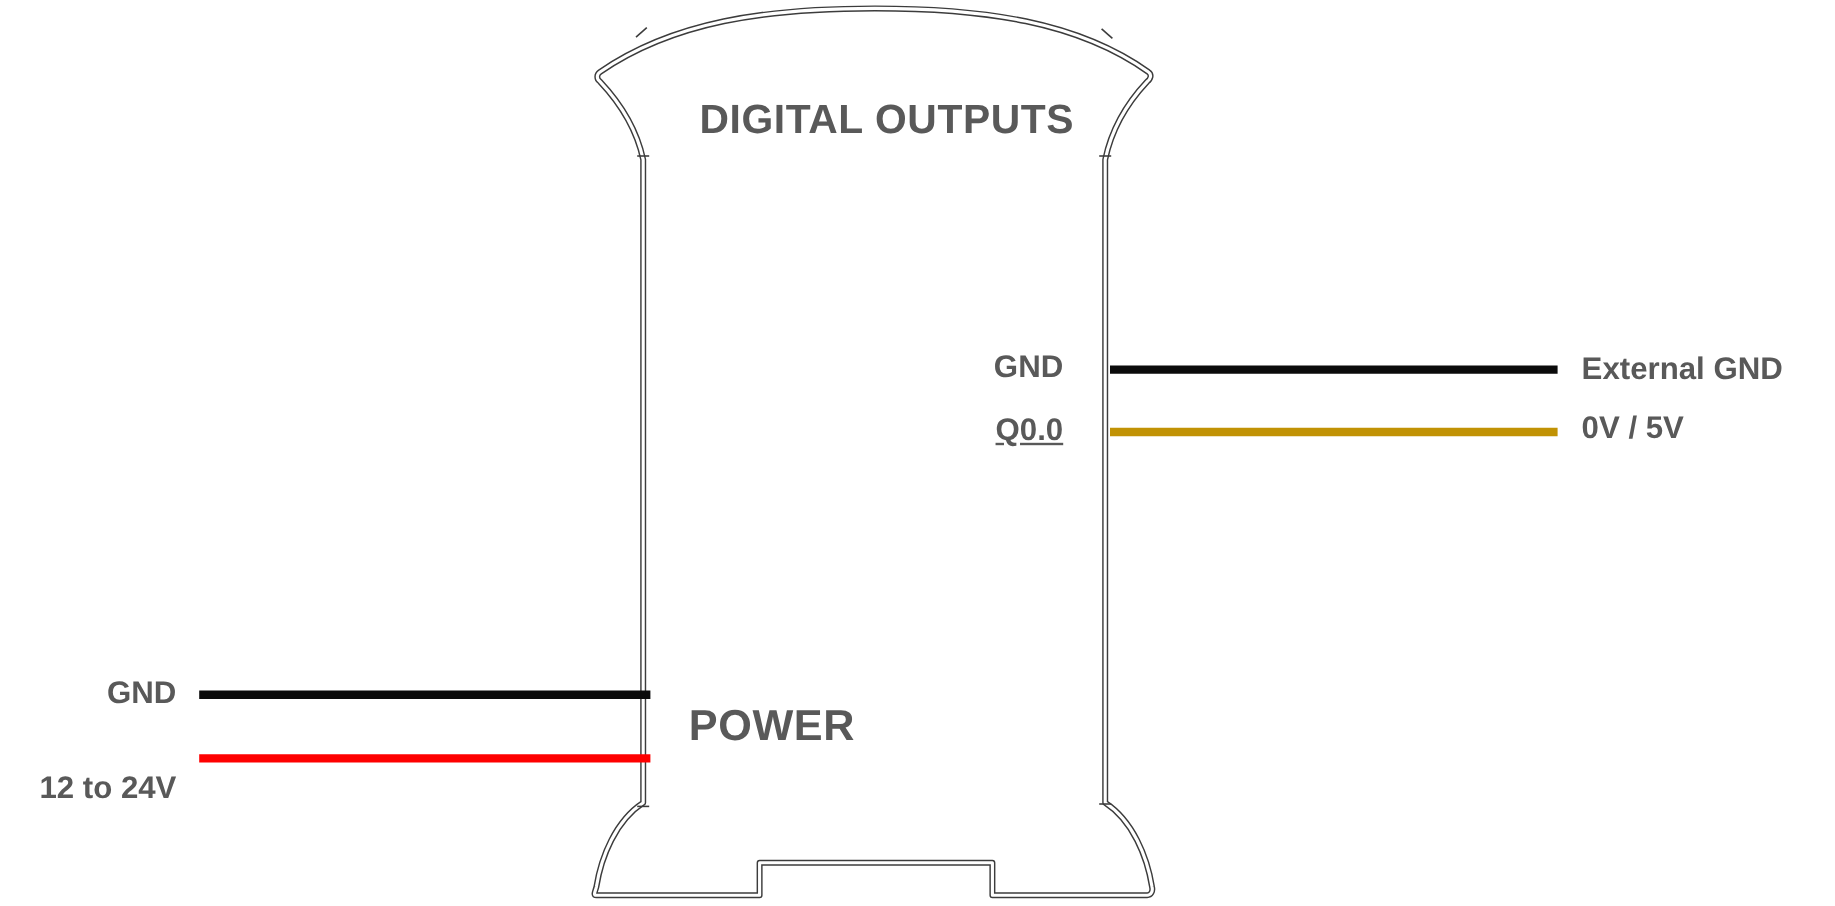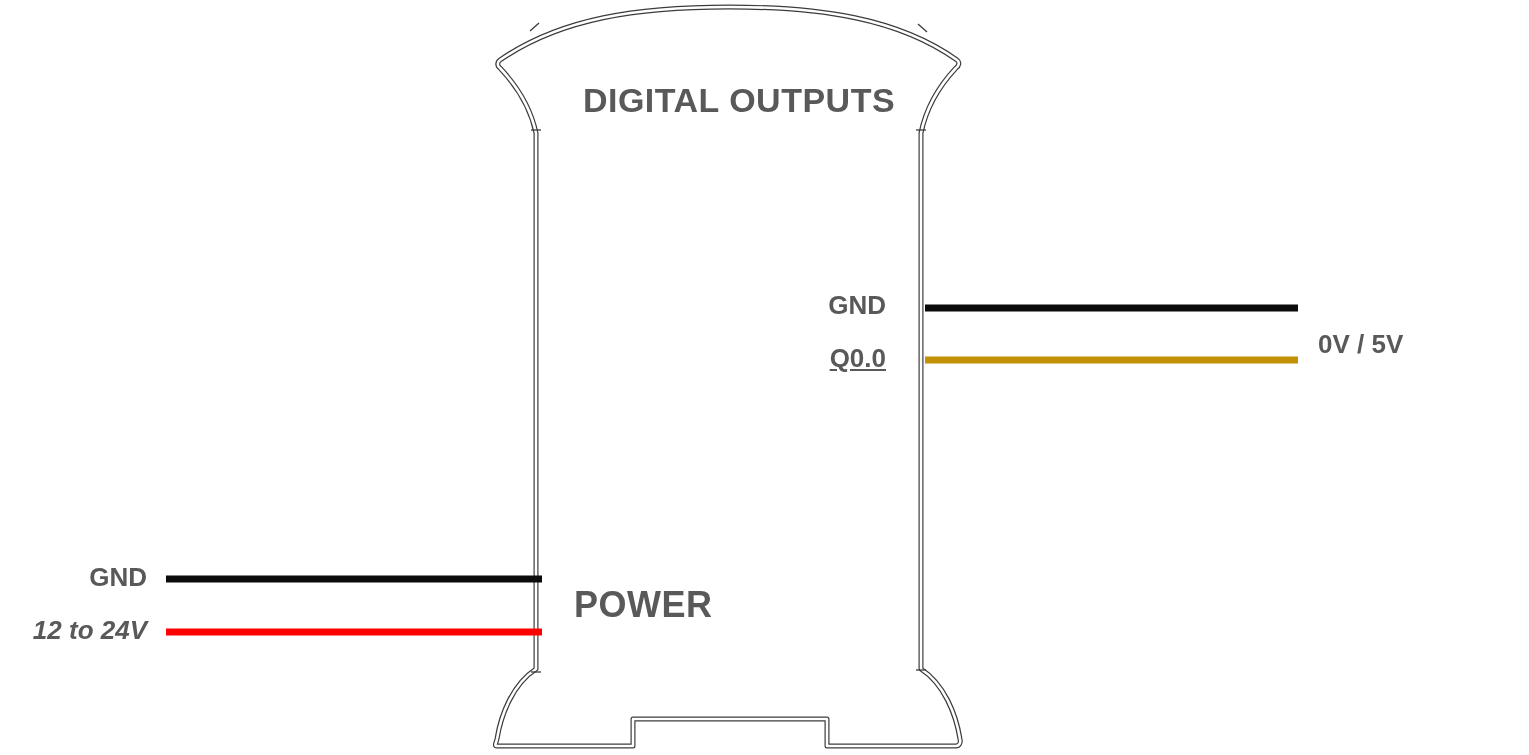--- a/index.html
+++ b/index.html
@@ -21,24 +21,24 @@
     left:563px;top:82px;width:352px;
     text-align:center;
     font-size:34px;line-height:36px;
     letter-spacing:0.5px;
   }
   .pin-right{right:643px;text-align:right;font-size:26px;line-height:30px;}
   .pin-gnd-right{top:290px;}
   .pin-q00{top:343px;text-decoration:underline;}
   .ext-label{left:1318px;font-size:26px;line-height:30px;}
   .ext-gnd{top:292px;}
-  .ext-v{top:329px;text-align:right;}
+  .ext-v{top:341px;text-align:right;}
   .pin-left{right:1382px;text-align:right;font-size:26px;line-height:30px;}
   .pin-gnd-left{top:562px;}
-  .pin-12v{top:615px;font-style:italic;}
+  .pin-12v{top:641px;}
   .power{left:574px;top:590px;font-size:36px;line-height:30px;letter-spacing:0.5px;}
   .case-outer{fill:#ffffff;stroke:#3c3c3c;stroke-width:5;stroke-linejoin:round;}
   .case-inner{fill:none;stroke:#ffffff;stroke-width:2.6;stroke-linejoin:round;}
   .tick{stroke:#3c3c3c;stroke-width:1.3;}
   .wire{stroke-width:7;}
 </style>
 </head>
 <body>
 
 <div class="canvas">
@@ -91,20 +91,21 @@
     <line class="wire" x1="925" y1="360" x2="1298" y2="360" stroke="#c19204"></line>
     <line class="wire" x1="166" y1="579" x2="542" y2="579" stroke="#0b0b0b"></line>
     <line class="wire" x1="166" y1="632" x2="542" y2="632" stroke="#fe0000"></line>
   </svg>
 
   <div class="lbl title">DIGITAL OUTPUTS</div>
 
   <div class="lbl pin-right pin-gnd-right">GND</div>
   <div class="lbl pin-right pin-q00">Q0.0</div>
 
+  <div class="lbl ext-label ext-gnd">External GND</div>
   <div class="lbl ext-label ext-v">0V / 5V</div>
 
   <div class="lbl pin-left pin-gnd-left">GND</div>
   <div class="lbl pin-left pin-12v">12 to 24V</div>
 
   <div class="lbl power">POWER</div>
 
 </div>
 
 </body></html>

